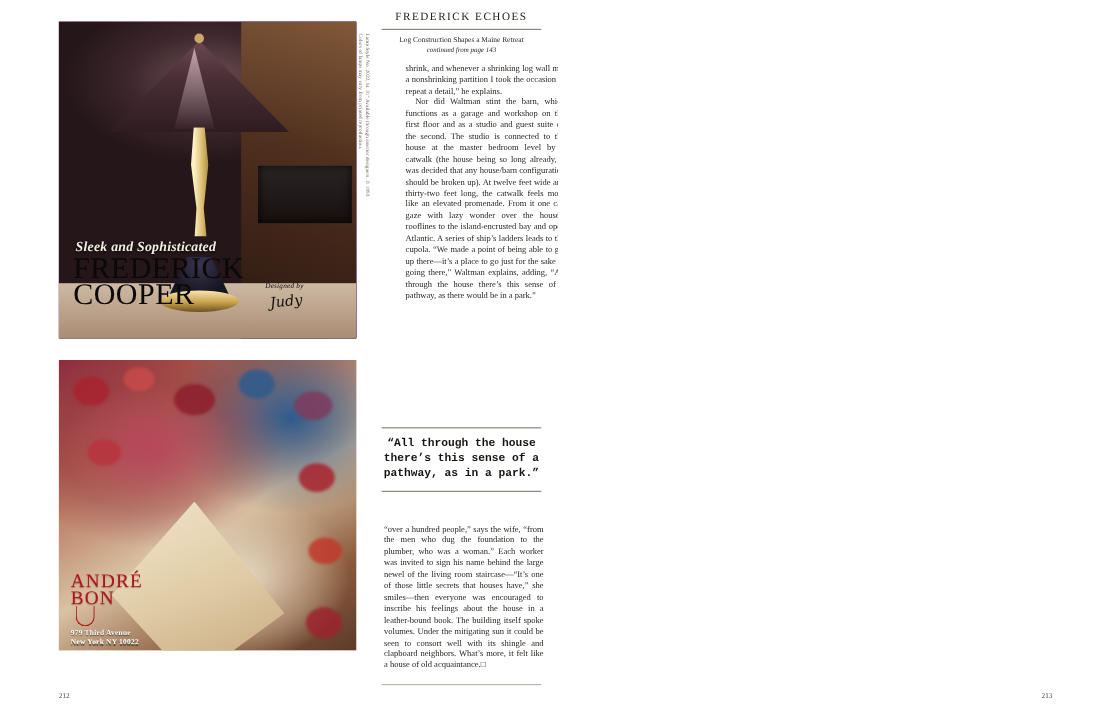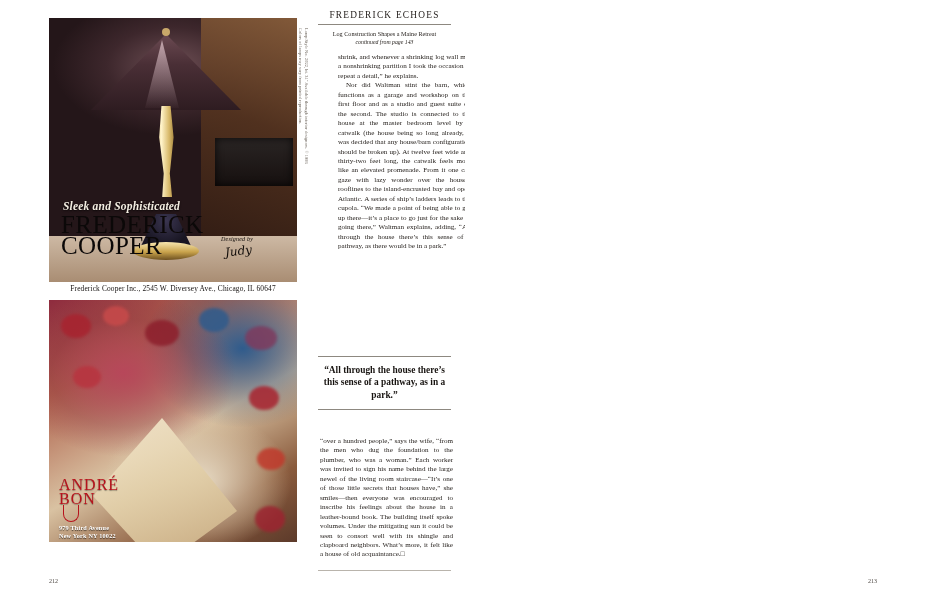--- a/index.html
+++ b/index.html
@@ -103,21 +103,21 @@
       text-shadow:0 1px 1px rgba(0,0,0,.65);}
   .ad2-addr span{display:block;}
 
   .left-col{position:absolute;left:318px;top:53px;width:133px;}
   .left-head{position:absolute;left:318px;top:10px;width:133px;text-align:center;}
   .left-head .title{font-size:9.3px;letter-spacing:1.25px;color:#201b18;}
   .left-head .rule{margin-top:4px;border-top:.7px solid #8d8880;}
   .left-head .sub{margin-top:5px;font-size:6.2px;color:#231e1a;line-height:8px;}
   .left-head .sub em{font-style:italic;font-size:5.8px;display:block;}
 
-  .pullquote{position:absolute;left:318px;top:356px;width:133px;text-align:center;}
+  .pullquote{position:absolute;left:318px;top:356px;width:133px;text-align:center;font-family:Liberation Mono, monospace;}
   .pullquote .rule-t{border-top:.7px solid #8d8880;margin-bottom:7px;}
   .pullquote .rule-b{border-top:.7px solid #8d8880;margin-top:8px;}
   .pullquote .q{font-weight:700;font-size:9.4px;line-height:12.4px;color:#181411;}
 
   .left-col-2{position:absolute;left:300px;top:437px;width:133px;}
 
   .folio-left{position:absolute;left:49px;top:578px;font-size:6px;color:#4a4540;}
   .folio-right{position:absolute;right:49px;top:578px;font-size:6px;color:#4a4540;}
 
   .bottom-rule-left{position:absolute;left:318px;top:570px;width:133px;border-top:.7px solid #b9b4ac;}
@@ -147,23 +147,20 @@
       <div class="ad-base2"></div>
       <div class="ad-sleek">Sleek and Sophisticated</div>
       <div class="ad-brand">
         <span>FREDERICK</span>
         <span>COOPER</span>
       </div>
       <div class="ad-designed">Designed by</div>
       <div class="ad-sig">Judy</div>
     </div>
 
-    <div class="ad-footer">
-      <span>Frederick Cooper Inc., 2545 W. Diversey Ave., Chicago, IL 60647</span>
-    </div>
 
     <div class="ad-side-text">
       <span class="side1">Colors of lamps may vary from printed reproduction.</span>
       <span class="side2">Lamp Style No. 2022, ht. 31" Available through interior designers. © 1993</span>
     </div>
 
     <div class="ad2">
       <div class="ad2-photo"></div>
       <div class="ad2-flowers">
         <div class="fl" style="left:12px;top:14px;width:30px;height:24px;background:#a8232f;"></div>

